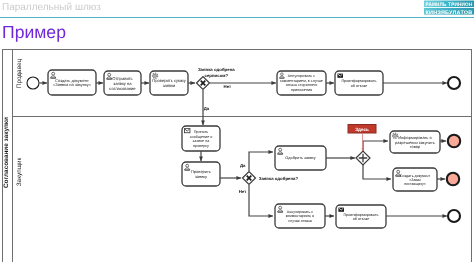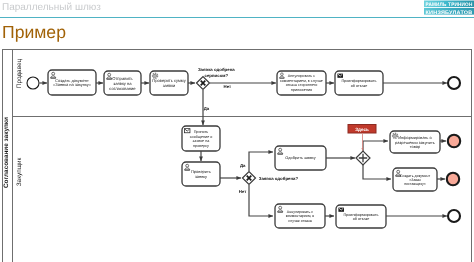--- a/index.html
+++ b/index.html
@@ -1,21 +1,21 @@
 <!DOCTYPE html>
 <html><head>
 <meta charset="utf-8">
 <style>
 html,body{margin:0;padding:0;background:#fff;}
 *{-webkit-font-smoothing:antialiased;text-rendering:geometricPrecision;}
 body{width:474px;height:262px;font-family:"Liberation Sans",sans-serif;overflow:hidden;position:relative;}
 #slide{position:absolute;inset:0;background:#fff;}
 .kicker{position:absolute;left:2px;top:1.5px;font-size:10px;color:#c9cbcd;letter-spacing:0px;white-space:nowrap;}
 .rule{position:absolute;left:0;top:17px;width:474px;height:1px;background:#4fb3c4;}
-.title{position:absolute;left:2px;top:21.5px;font-size:17.6px;line-height:20px;color:#a16207;letter-spacing:0px;}
+.title{position:absolute;left:2px;top:21.5px;font-size:17.6px;line-height:20px;color:#6d28d9;letter-spacing:0px;}
 .logo{position:absolute;left:424px;top:0px;width:50px;height:15px;}
 svg.diag{position:absolute;left:0;top:0;}
 text{font-family:"Liberation Sans",sans-serif;}
 </style>
 </head>
 <body>
 
 <div id="slide">
   <div class="kicker">Параллельный шлюз</div>
   <div class="rule"></div>

